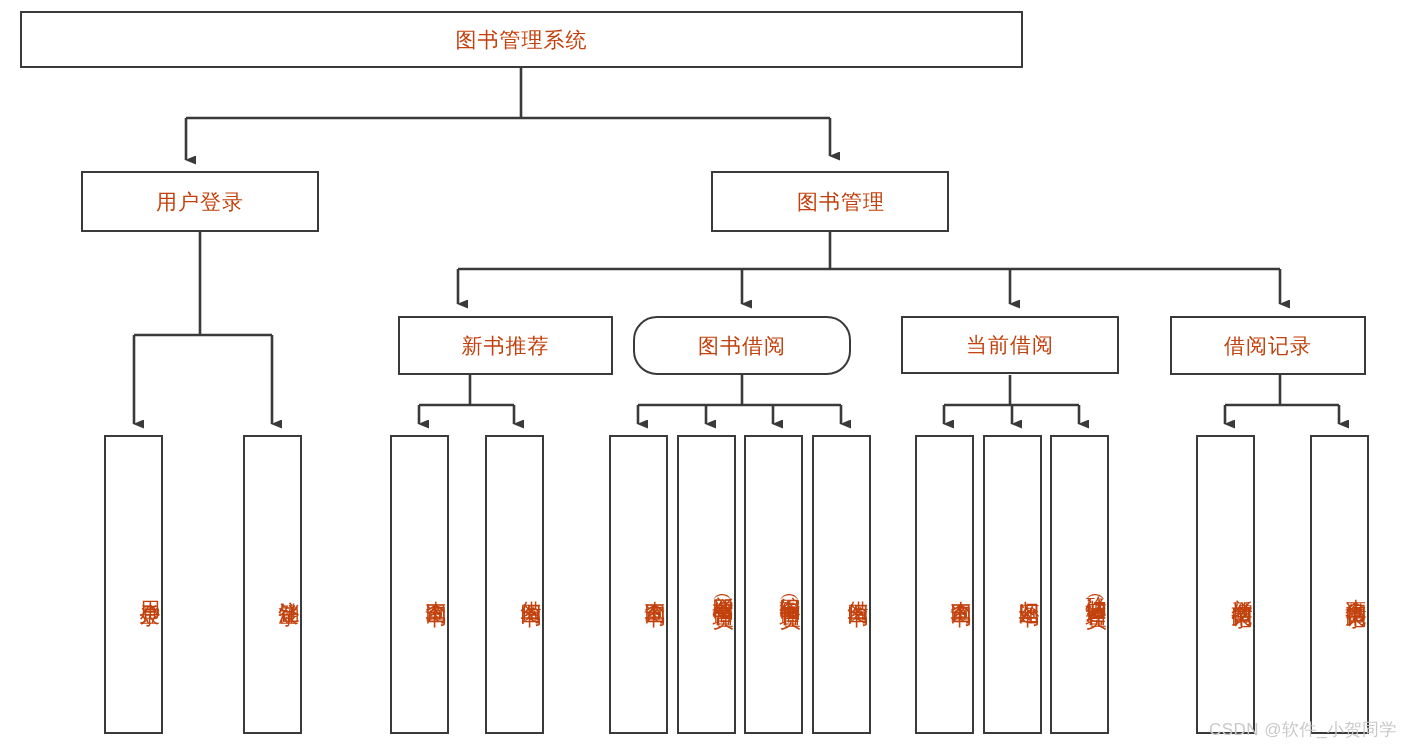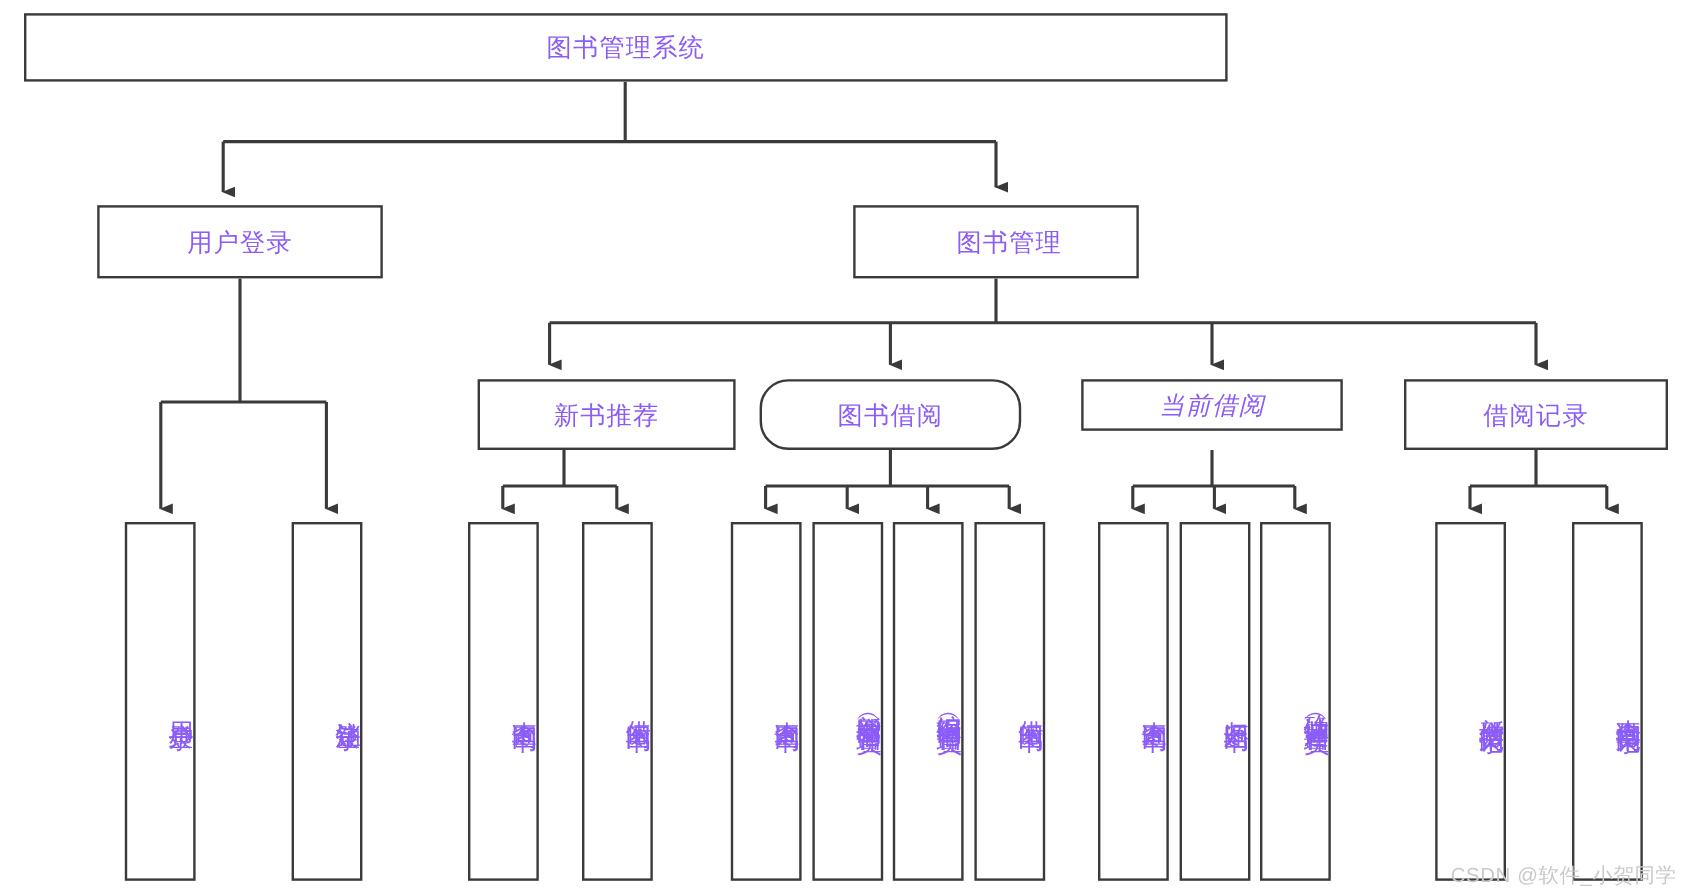--- a/index.html
+++ b/index.html
@@ -7,21 +7,21 @@
   #canvas{position:relative;width:1405px;height:747px;background:#ffffff;overflow:hidden;}
   svg.wires{position:absolute;left:0;top:0;width:1405px;height:747px;pointer-events:none;}
   .node{
     position:absolute;
     box-sizing:border-box;
     background:#ffffff;
     border:2px solid #3a3a3a;
     display:flex;
     align-items:center;
     justify-content:center;
-    color:#8b5cf6;
+    color:#c2410c;
     letter-spacing:1px;
   }
   .node.h{font-size:21px;}
   .node.v{
     font-size:21px;
     writing-mode:vertical-rl;
     text-orientation:upright;
     line-height:1.08;
     padding-top:6px;
     align-items:flex-start;
@@ -108,24 +108,24 @@
   <div class="node h" style="left:711px;top:171px;width:238px;height:61px;padding-left:22px;">
     <span>图书管理</span>
   </div>
 
   <div class="node h" style="left:363px;top:316px;width:215px;height:59px;margin-left:35px;">
     <span>新书推荐</span>
   </div>
   <div class="node h" style="left:633px;top:316px;width:218px;height:59px;border-radius:24px;">
     <span>图书借阅</span>
   </div>
-  <div class="node h" style="left:901px;top:316px;width:218px;height:43px;font-style:italic;">
+  <div class="node h" style="left:901px;top:316px;width:218px;height:58px;">
     <span>当前借阅</span>
   </div>
-  <div class="node h" style="left:1170px;top:316px;width:220px;height:59px;">
+  <div class="node h" style="left:1170px;top:316px;width:196px;height:59px;">
     <span>借阅记录</span>
   </div>
 
   <div class="node v" style="left:104px;top:435px;width:59px;height:299px;">
     <span class="vtxt">用户登录</span>
   </div>
   <div class="node v" style="left:243px;top:435px;width:59px;height:299px;">
     <span class="vtxt">注销登录</span>
   </div>
 

